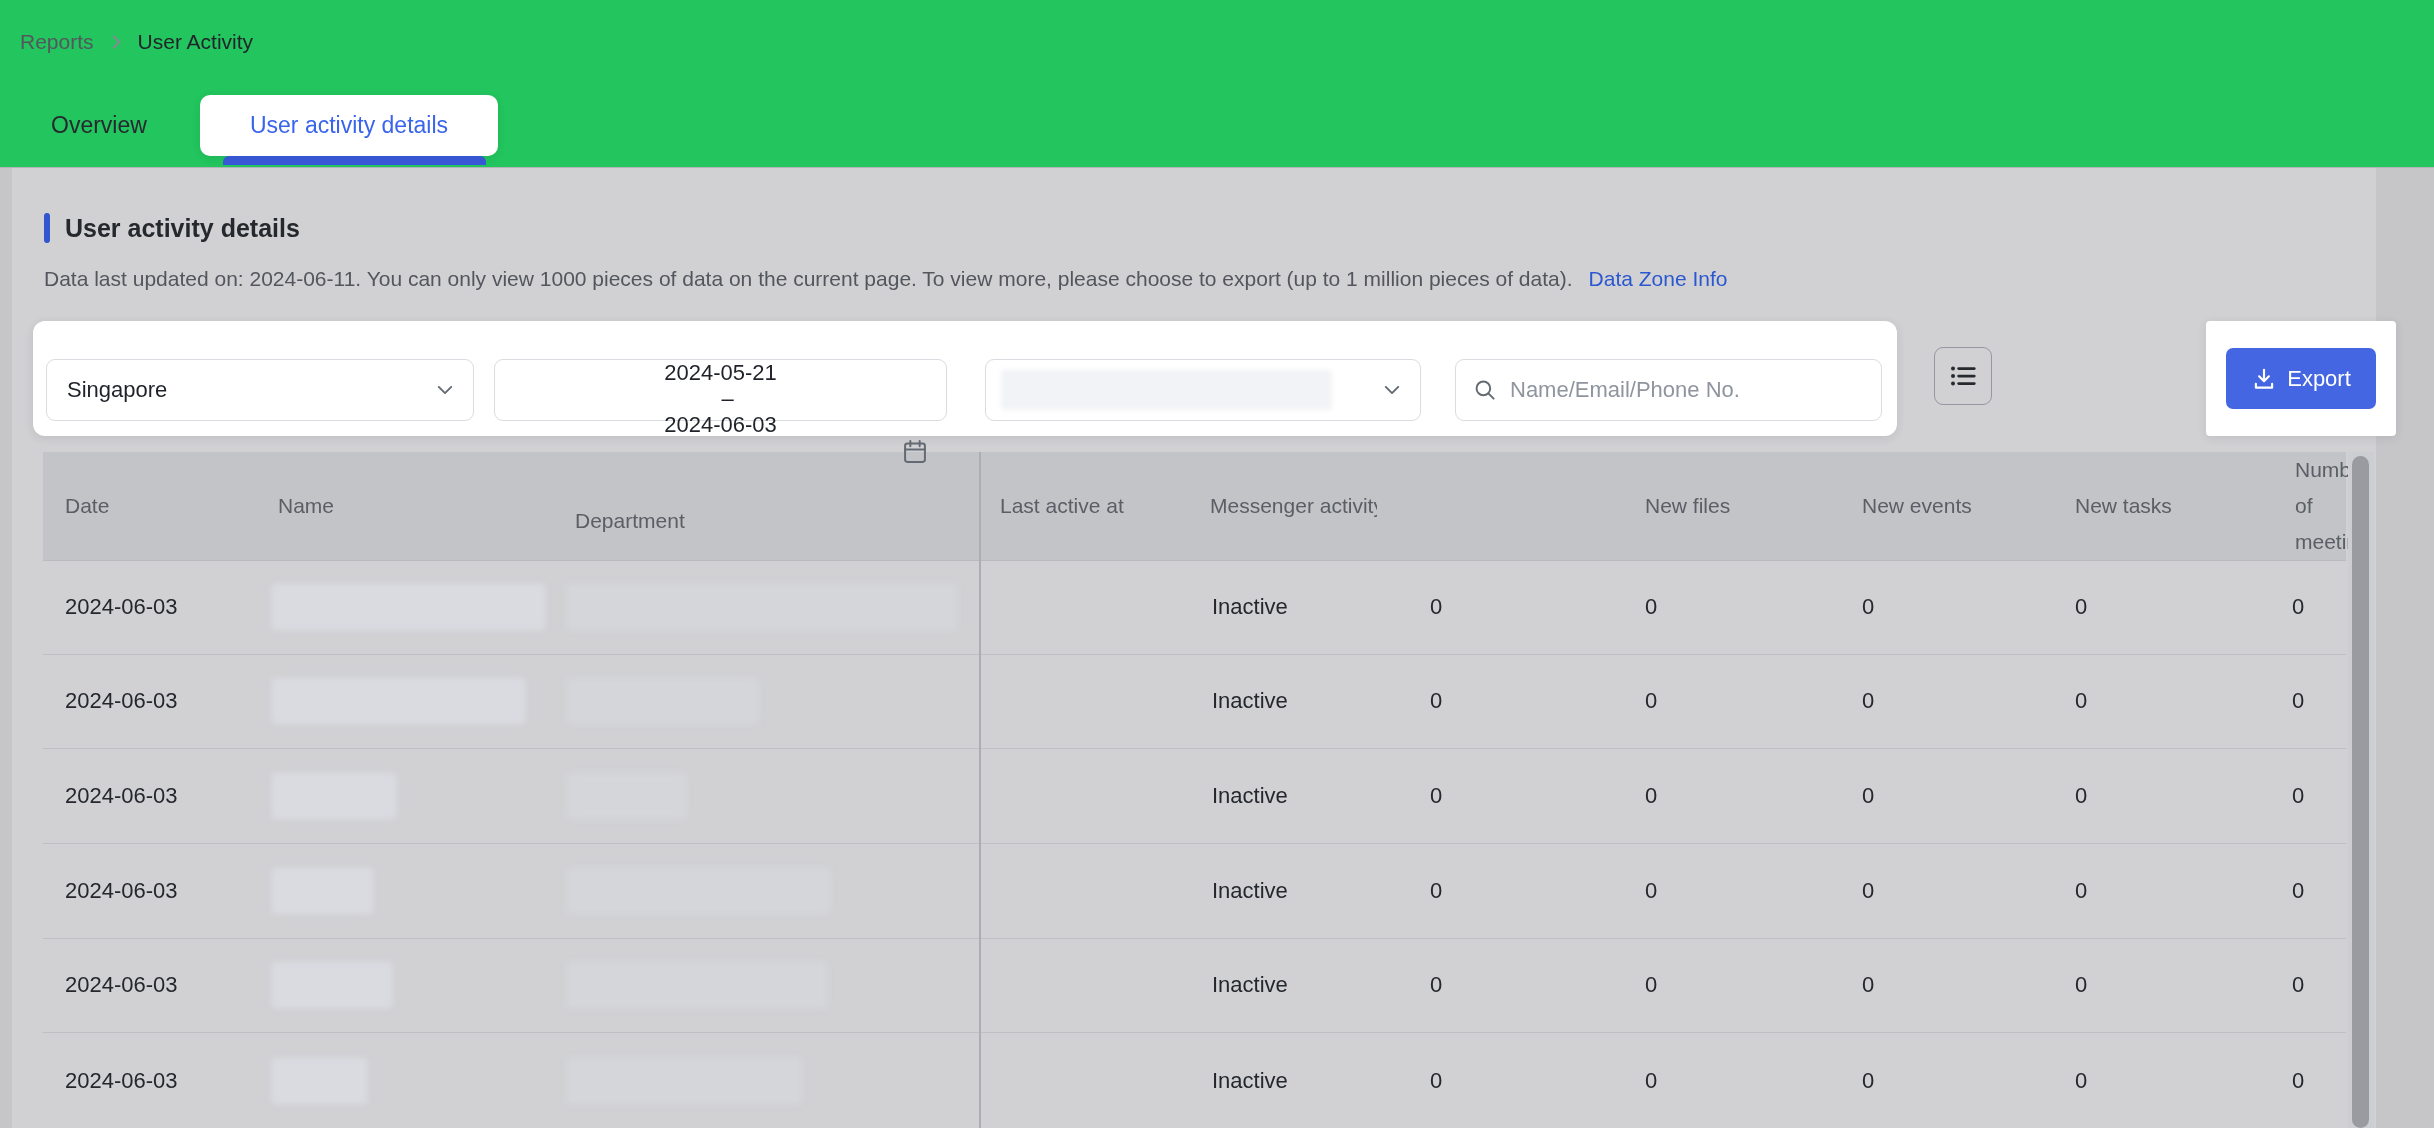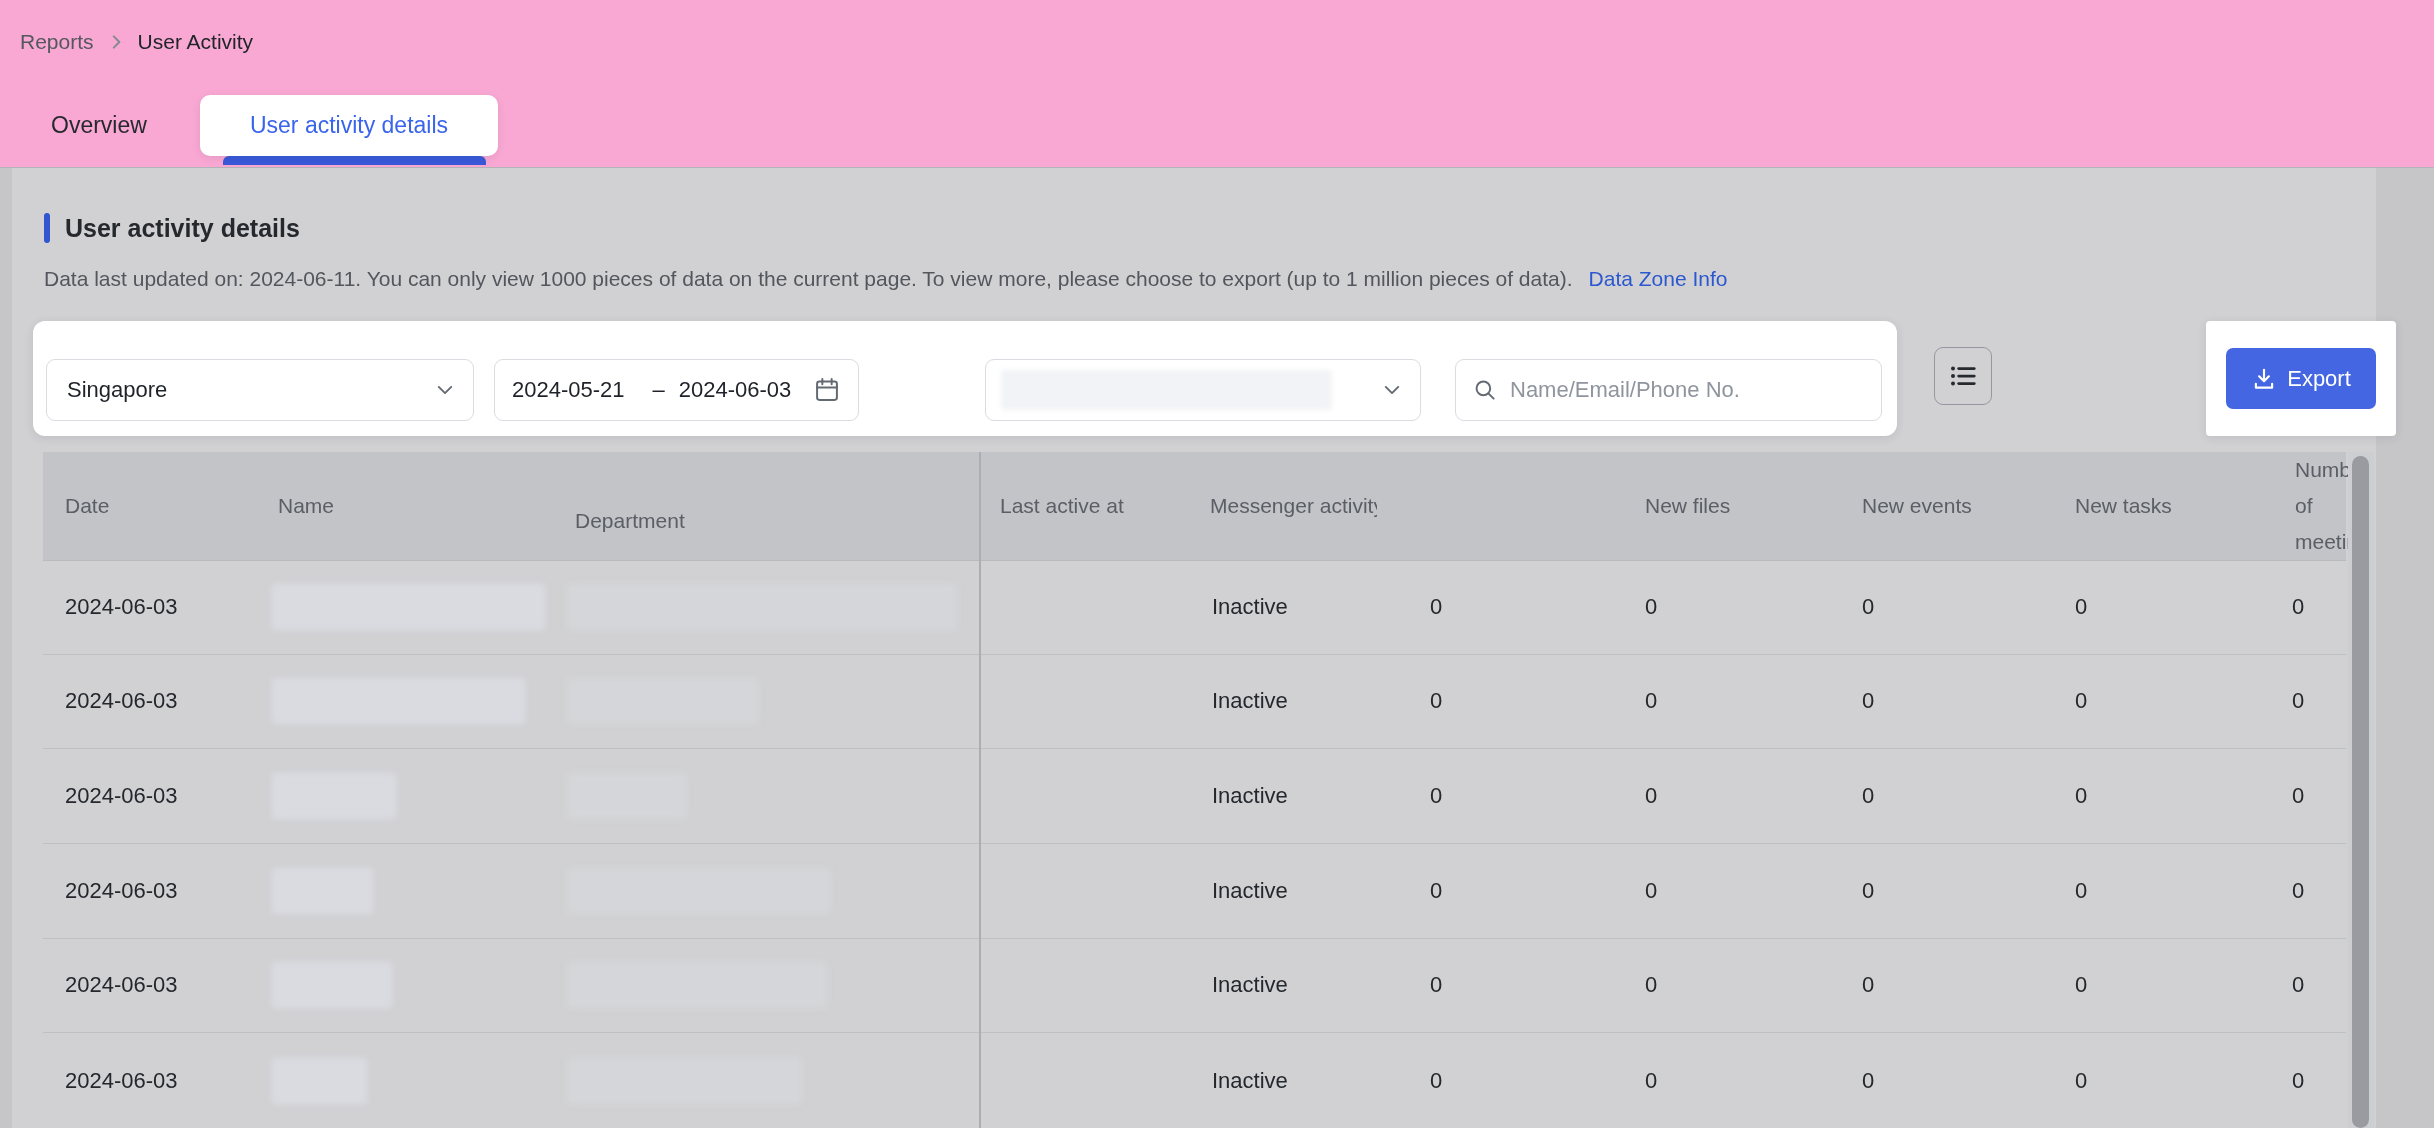--- a/index.html
+++ b/index.html
@@ -3,21 +3,21 @@
 <meta charset="utf-8">
 <style>
   html,body{margin:0;padding:0;}
   body{
     width:2434px;height:1128px;position:relative;overflow:hidden;
     font-family:"Liberation Sans","DejaVu Sans",sans-serif;
     background:#D1D1D4;
     -webkit-font-smoothing:antialiased;
   }
   
-  .topbar{position:absolute;left:0;top:0;width:2434px;height:167px;background:#f9a8d4;border-bottom:1px solid #B3B4B8;z-index:5;}
+  .topbar{position:absolute;left:0;top:0;width:2434px;height:167px;background:#22c55e;border-bottom:1px solid #B3B4B8;z-index:5;}
   .breadcrumb{position:absolute;left:20px;top:0;height:84px;display:flex;align-items:center;gap:13px;font-size:21px;}
   .crumb-parent{color:#54575D;}
   .crumb-sep{display:flex;align-items:center;}
   .crumb-current{color:#212529;font-weight:500;}
   .tabs-row{position:absolute;left:0;top:84px;width:2434px;height:83px;}
   .tab-overview{position:absolute;left:51px;top:0;height:83px;display:flex;align-items:center;font-size:23px;color:#26292E;}
   .tab-active-pill{position:absolute;left:200px;top:11px;width:298px;height:61px;background:#FFFFFF;border-radius:10px;
     display:flex;align-items:center;justify-content:center;font-size:23px;font-weight:500;color:#3A64EC;
     box-shadow:0 2px 8px rgba(31,35,41,.10);z-index:2;}
   .tab-underline{position:absolute;left:223px;top:72px;width:263px;height:9px;background:#3959DA;border-radius:6px 6px 0 0;z-index:1;}
@@ -33,21 +33,21 @@
   .tz-link{color:#2B57CF;margin-left:16px;cursor:pointer;}
   
   .filter-card{position:absolute;left:33px;top:321px;width:1864px;height:115px;background:#FFFFFF;border-radius:12px;
     box-shadow:0 2px 10px rgba(31,35,41,.10);z-index:6;}
   .export-card{position:absolute;left:2206px;top:321px;width:190px;height:115px;background:#FFFFFF;border-radius:4px;
     box-shadow:0 2px 10px rgba(31,35,41,.10);z-index:6;}
   .ctl{position:absolute;top:38px;height:62px;border:1.5px solid #D9DCE0;border-radius:9px;background:#fff;
     display:flex;align-items:center;box-sizing:border-box;font-size:22px;color:#1F2329;}
   .ctl-region{left:13px;width:428px;padding:0 18px 0 20px;}
   .ctl-region .ctl-value{flex:1;}
-  .ctl-date{left:461px;width:365px;padding:0 17px;}
+  .ctl-date{left:461px;width:453px;padding:0 17px;flex-direction:column;}
   .date-sep{margin:0 14px 0 28px;color:#1F2329;}
   .ctl-date .cal{margin-left:auto;display:flex;align-items:center;}
   .ctl-dept{left:952px;width:436px;padding:0 18px 0 15px;}
   .redact-dropdown{width:331px;height:40px;background:#F2F3F6;border-radius:3px;filter:blur(2.5px);}
   .ctl-dept .chev{margin-left:auto;}
   .ctl-search{left:1422px;width:427px;padding:0 14px 0 16px;}
   .ctl-search input{border:none;outline:none;background:transparent;font-family:inherit;font-size:22px;color:#1F2329;margin-left:10px;flex:1;min-width:0;}
   .ctl-search input::placeholder{color:#8F959E;}
   .chev{display:flex;align-items:center;}
   

